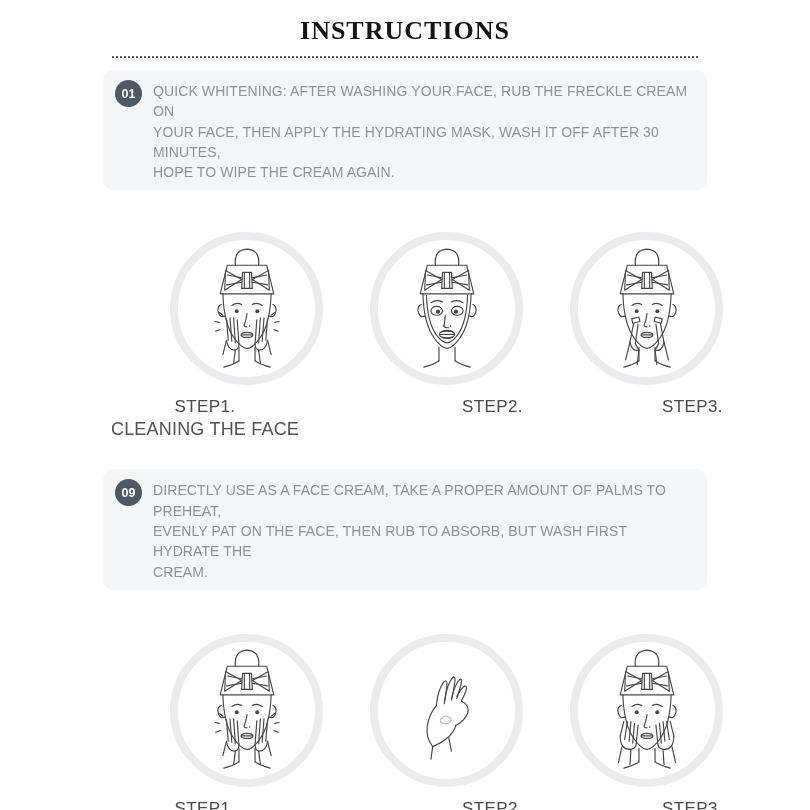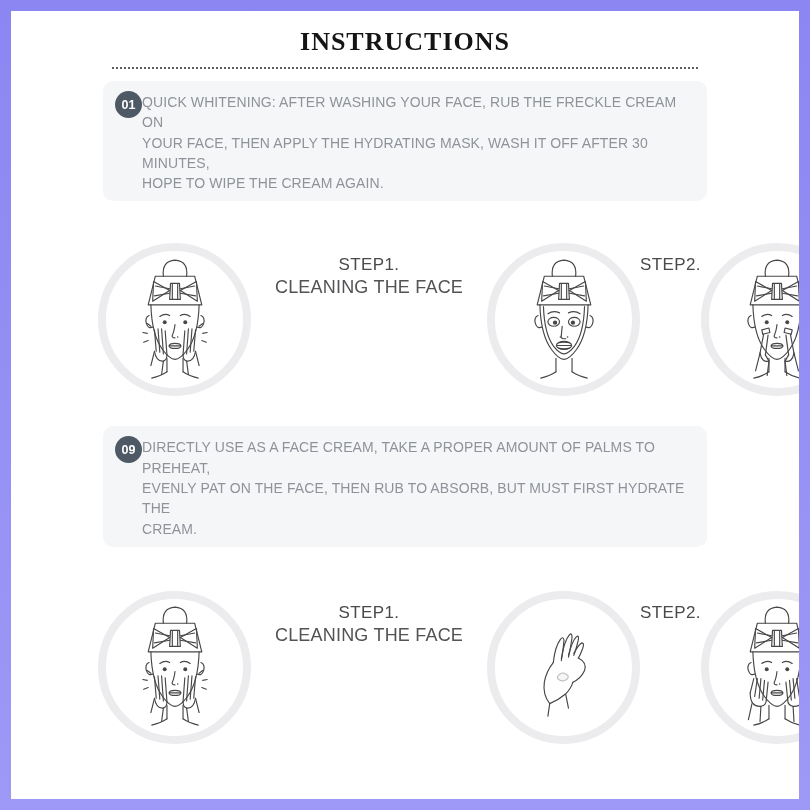--- a/index.html
+++ b/index.html
@@ -1,19 +1,18 @@
 <!DOCTYPE html>
 <html style="--frame-top: #8b86f2; --frame-bottom: #9e99f6; --badge: #4d5a65; --note-bg: #f5f6f8; --note-text: #8f9399; --ring: #ececee; --line-art: #474747;"><head>
 <meta charset="utf-8">
 <style>
   * { margin:0; padding:0; box-sizing:border-box; }
   html,body { width:810px; height:810px; font-family:"Liberation Sans", sans-serif; }
   .page {
     width:810px; height:810px;
-    padding:11px;
     background:linear-gradient(180deg, var(--frame-top,#8b86f2), var(--frame-bottom,#9e99f6));
   }
   .content {
     width:100%; height:100%;
     background:#fff;
     overflow:hidden;
   }
   .title {
     margin-top:16px;
     text-align:center;
@@ -29,20 +28,21 @@
     border-top:2px dotted #5d5d5d;
     height:0;
   }
   .note-box {
     width:604px;
     margin:12px auto 0;
     background:var(--note-bg,#f5f6f8);
     border-radius:10px;
     padding:8px 12px;
     display:flex;
+    gap:11px;
     align-items:flex-start;
   }
   .badge {
     width:27px; height:27px; flex:none;
     margin-top:2px;
     border-radius:50%;
     background:var(--badge,#4d5a65);
     color:#fff;
     font-size:12.5px; font-weight:bold;
     display:flex; align-items:center; justify-content:center;
@@ -54,21 +54,21 @@
     color:var(--note-text,#8f9399);
     white-space:pre-line;
     padding-top:3px;
   }
   .figures {
     display:flex;
     padding:0 87px;
   }
   .figures.row1 { margin-top:42px; }
   .figures.row2 { margin-top:44px; }
-  .fig { flex:1; display:flex; flex-direction:row; align-items:flex-start; }
+  .fig { flex:1; display:flex; flex-direction:column; align-items:flex-end; }
   .circle {
     width:153px; height:153px;
     border-radius:50%;
     border:8px solid var(--ring,#ececee);
     background:#fff;
     display:flex; align-items:center; justify-content:center;
   }
   .illus {
     stroke:var(--line-art,#474747);
     fill:none;
@@ -243,21 +243,21 @@
         </div>
         <figcaption class="caption">
           <div class="step-label">STEP3.</div>
         </figcaption>
       </figure>
     </div>
 
     <div class="note-box" style="margin-top:30px">
       <div class="badge">09</div>
       <p class="note-text">DIRECTLY USE AS A FACE CREAM, TAKE A PROPER AMOUNT OF PALMS TO PREHEAT,
-EVENLY PAT ON THE FACE, THEN RUB TO ABSORB, BUT MUST FIRST HYDRATE THE
+EVENLY PAT ON THE FACE, THEN RUB TO ABSORB, BUT WASH FIRST HYDRATE THE
 CREAM.</p>
     </div>
 
     <div class="figures row2">
       <figure class="fig">
         <div class="circle">
           <svg class="illus" width="112" height="134" viewBox="0 0 120 150">
               <use href="#sym-wash"></use>
             </svg>
         </div>

